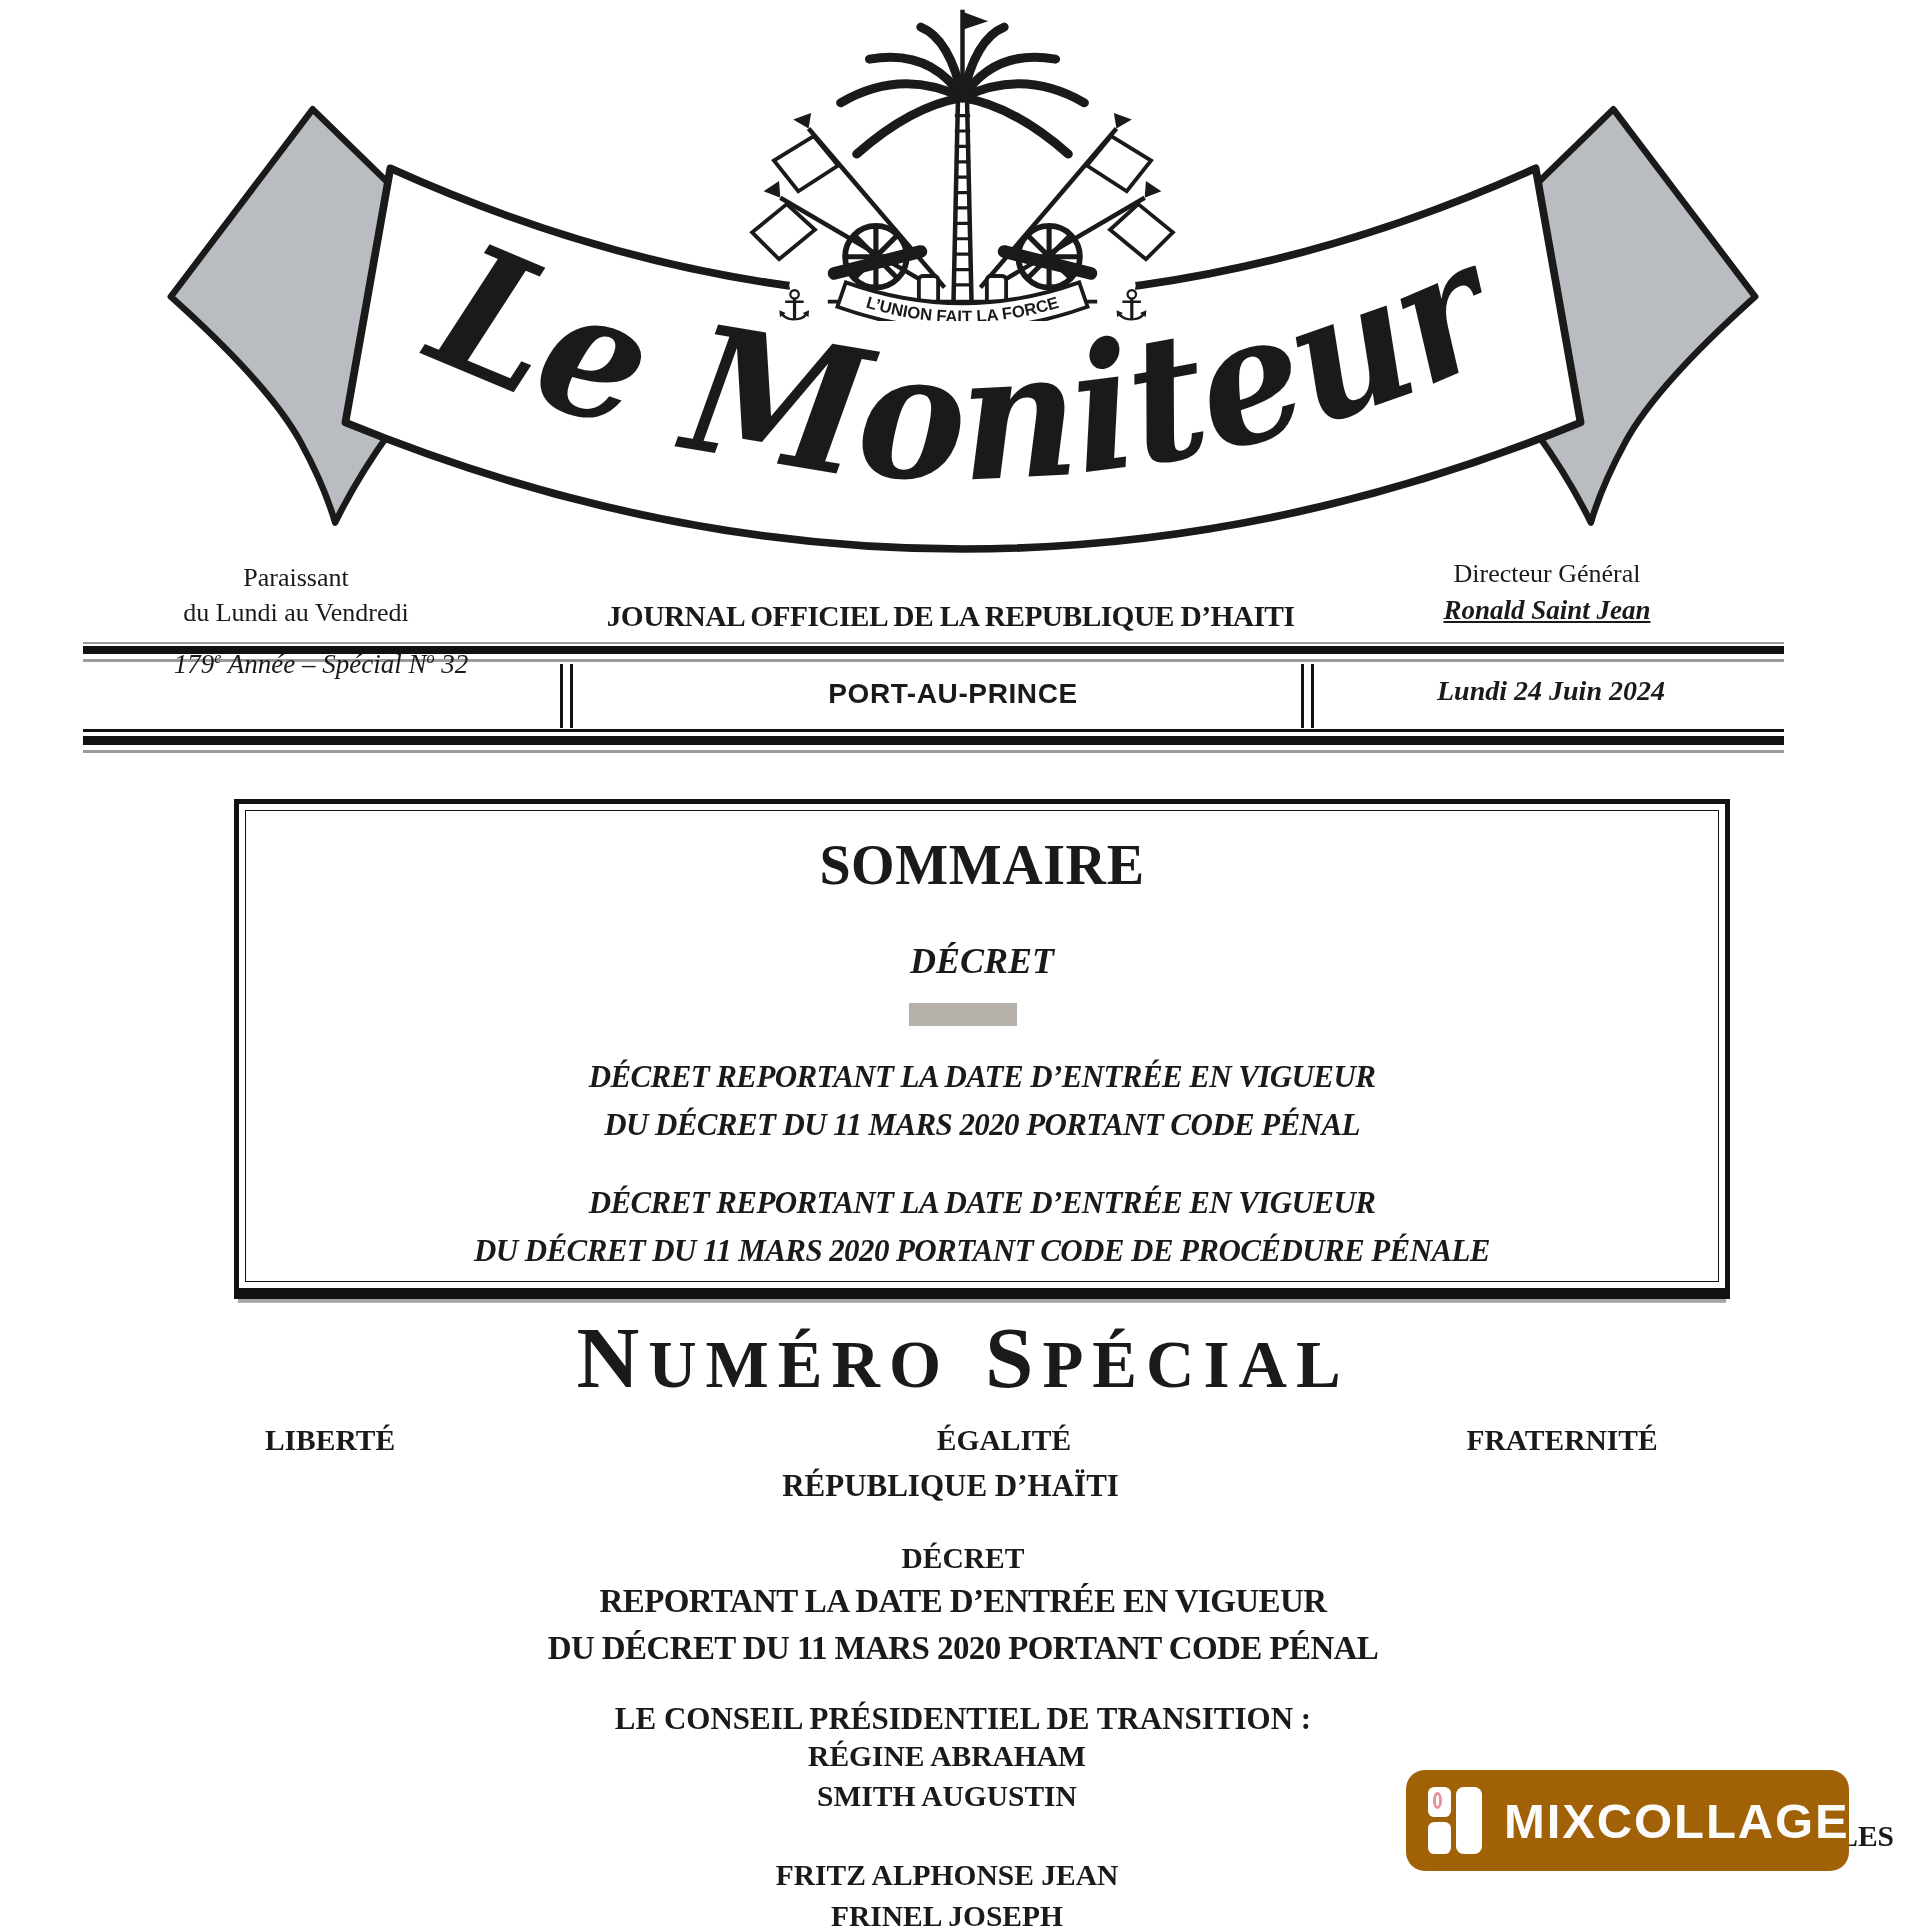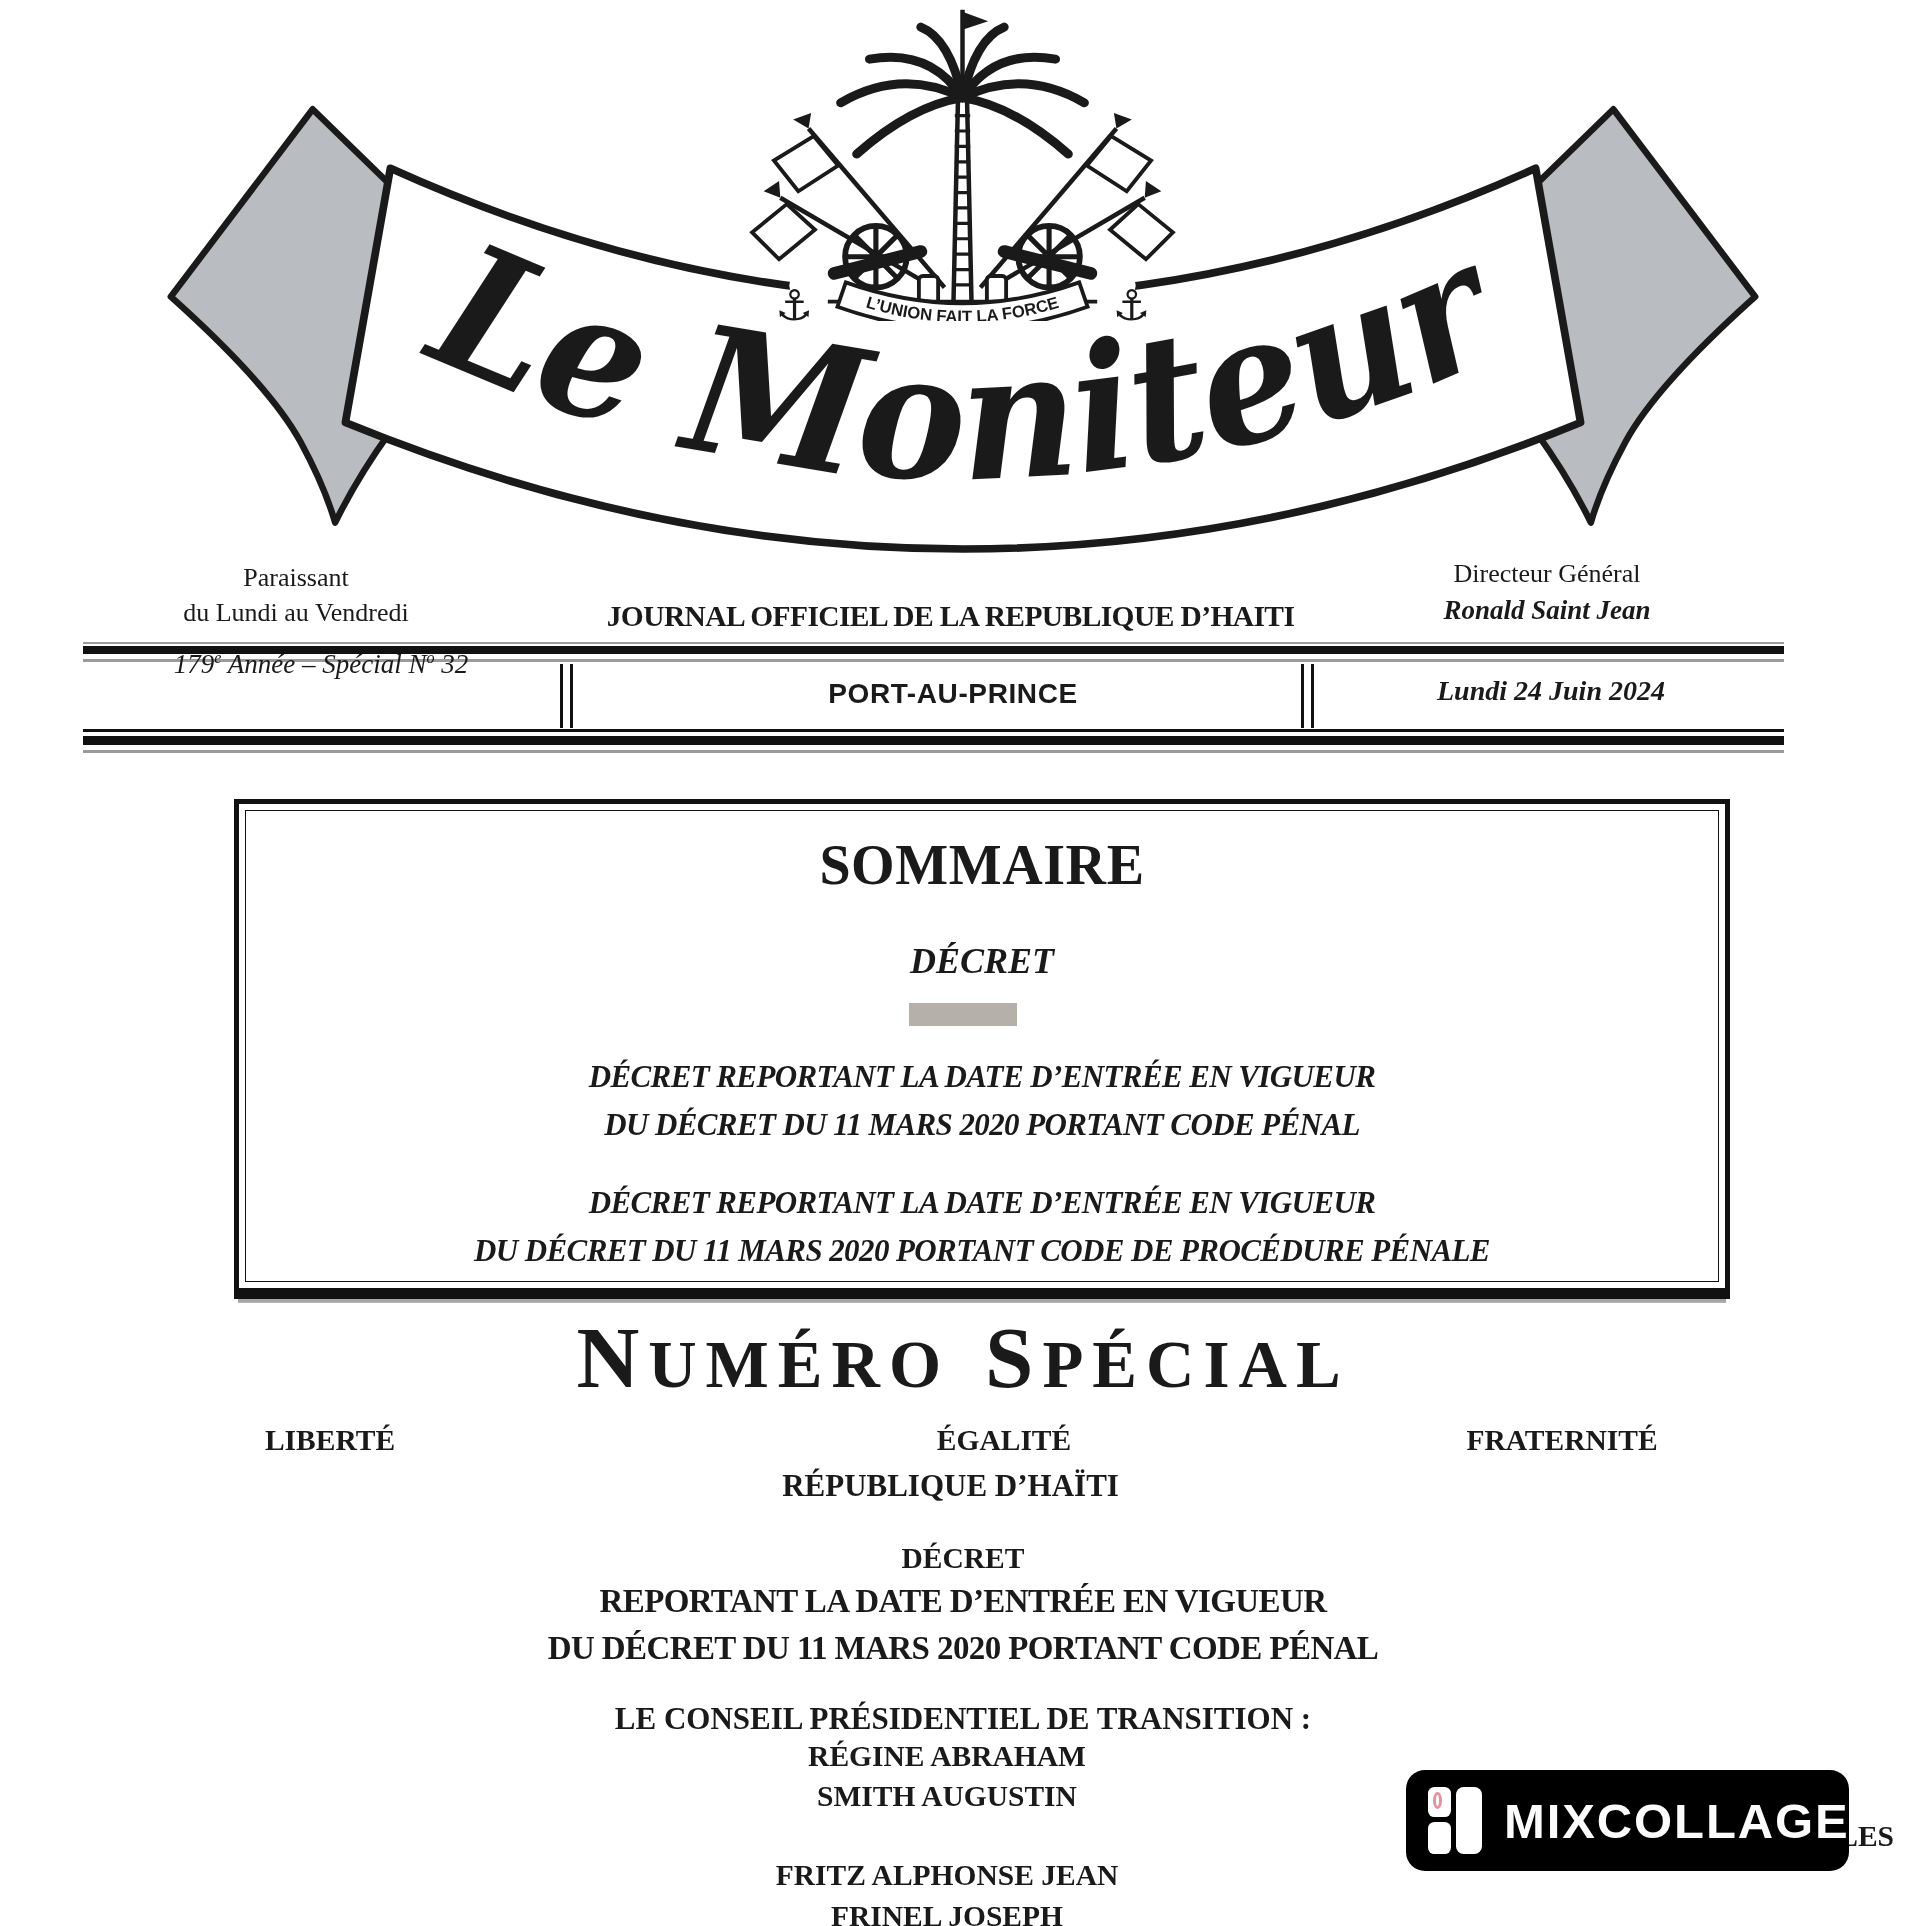--- a/index.html
+++ b/index.html
@@ -6,21 +6,21 @@
   .page{position:relative;width:1926px;height:1926px;background:#fff;overflow:hidden;
         font-family:"Liberation Serif",serif;color:#1a1a1a;}
   .abs{position:absolute;}
   .ctr{text-align:center;}
   
   .banner-svg{left:0;top:0;width:1926px;height:578px;z-index:1;}
   .arms-svg{left:738px;top:0;width:449px;height:321px;z-index:2;}
   .pub{left:116px;top:560px;width:360px;font-size:26px;line-height:35px;}
   .journal{left:13px;top:600px;width:1875px;font-weight:700;font-size:29.5px;letter-spacing:-0.6px;}
   .director{left:1335px;top:556px;width:424px;font-size:26px;line-height:36px;}
-  .director .name{font-weight:700;font-style:italic;font-size:27px;}
+  .director .name{font-weight:700;font-style:italic;font-size:27px;text-decoration:underline;}
   
   .rule{left:83px;width:1701px;}
   .r-a1{top:642px;height:1.9px;background:#9b9b9b;}
   .r-a2{top:646px;height:7.7px;background:#111;}
   .r-a3{top:659px;height:2.6px;background:#9b9b9b;}
   .r-b1{top:729px;height:2.6px;background:#111;}
   .r-b2{top:736px;height:9px;background:#111;}
   .r-b3{top:750px;height:3.2px;background:#9b9b9b;}
   
   .vdiv{width:2.6px;top:664px;height:64px;background:#111;}
@@ -48,21 +48,21 @@
   .motto-w{top:1424px;font-weight:700;font-size:29.5px;transform:translateX(-50%);margin-left:44px;}
   .m-l{left:286px;} .m-c{left:960px;} .m-r{left:1518px;}
   .republic{left:13px;top:1468px;width:1875px;font-weight:700;font-size:31px;}
   .dec-label{left:16px;top:1542px;width:1894px;font-weight:700;font-size:29.5px;}
   .dec-t{left:16px;width:1894px;font-weight:700;font-size:33px;letter-spacing:-0.6px;}
   .dt1{top:1583px;} .dt2{top:1630px;}
   .council{left:16px;top:1701px;width:1894px;font-weight:700;font-size:31px;}
   .member{left:0;width:1894px;font-weight:700;font-size:29.5px;}
   .n0{top:1740px;} .n1{top:1780px;} .n2{top:1820px;text-align:right;} .n3{top:1859px;} .n4{top:1900px;}
   
-  .wm{left:1406px;top:1770px;width:443px;height:101px;background:#000000;border-radius:19px;
+  .wm{left:1406px;top:1770px;width:443px;height:101px;background:#a16207;border-radius:19px;
       display:flex;align-items:center;z-index:5;}
   .wm-icon{position:relative;width:54px;height:67px;margin-left:22px;flex:0 0 auto;}
   .wm-tile{position:absolute;background:#fff;border-radius:6.4px;}
   .t-tl{left:0;top:0;width:23px;height:29.5px;}
   .t-bl{left:0;top:35px;width:23px;height:32px;}
   .t-r{left:28px;top:0;width:26px;height:67px;border-radius:7.7px;}
   .wm-ring{position:absolute;left:5.1px;top:5.1px;width:9px;height:16.7px;border:3.9px solid #e8909e;
            border-radius:50%;box-sizing:border-box;}
   .wm-text{margin-left:22px;font-family:"Liberation Sans",sans-serif;font-weight:700;
            font-size:49px;letter-spacing:1.9px;color:#fbfbfb;}

